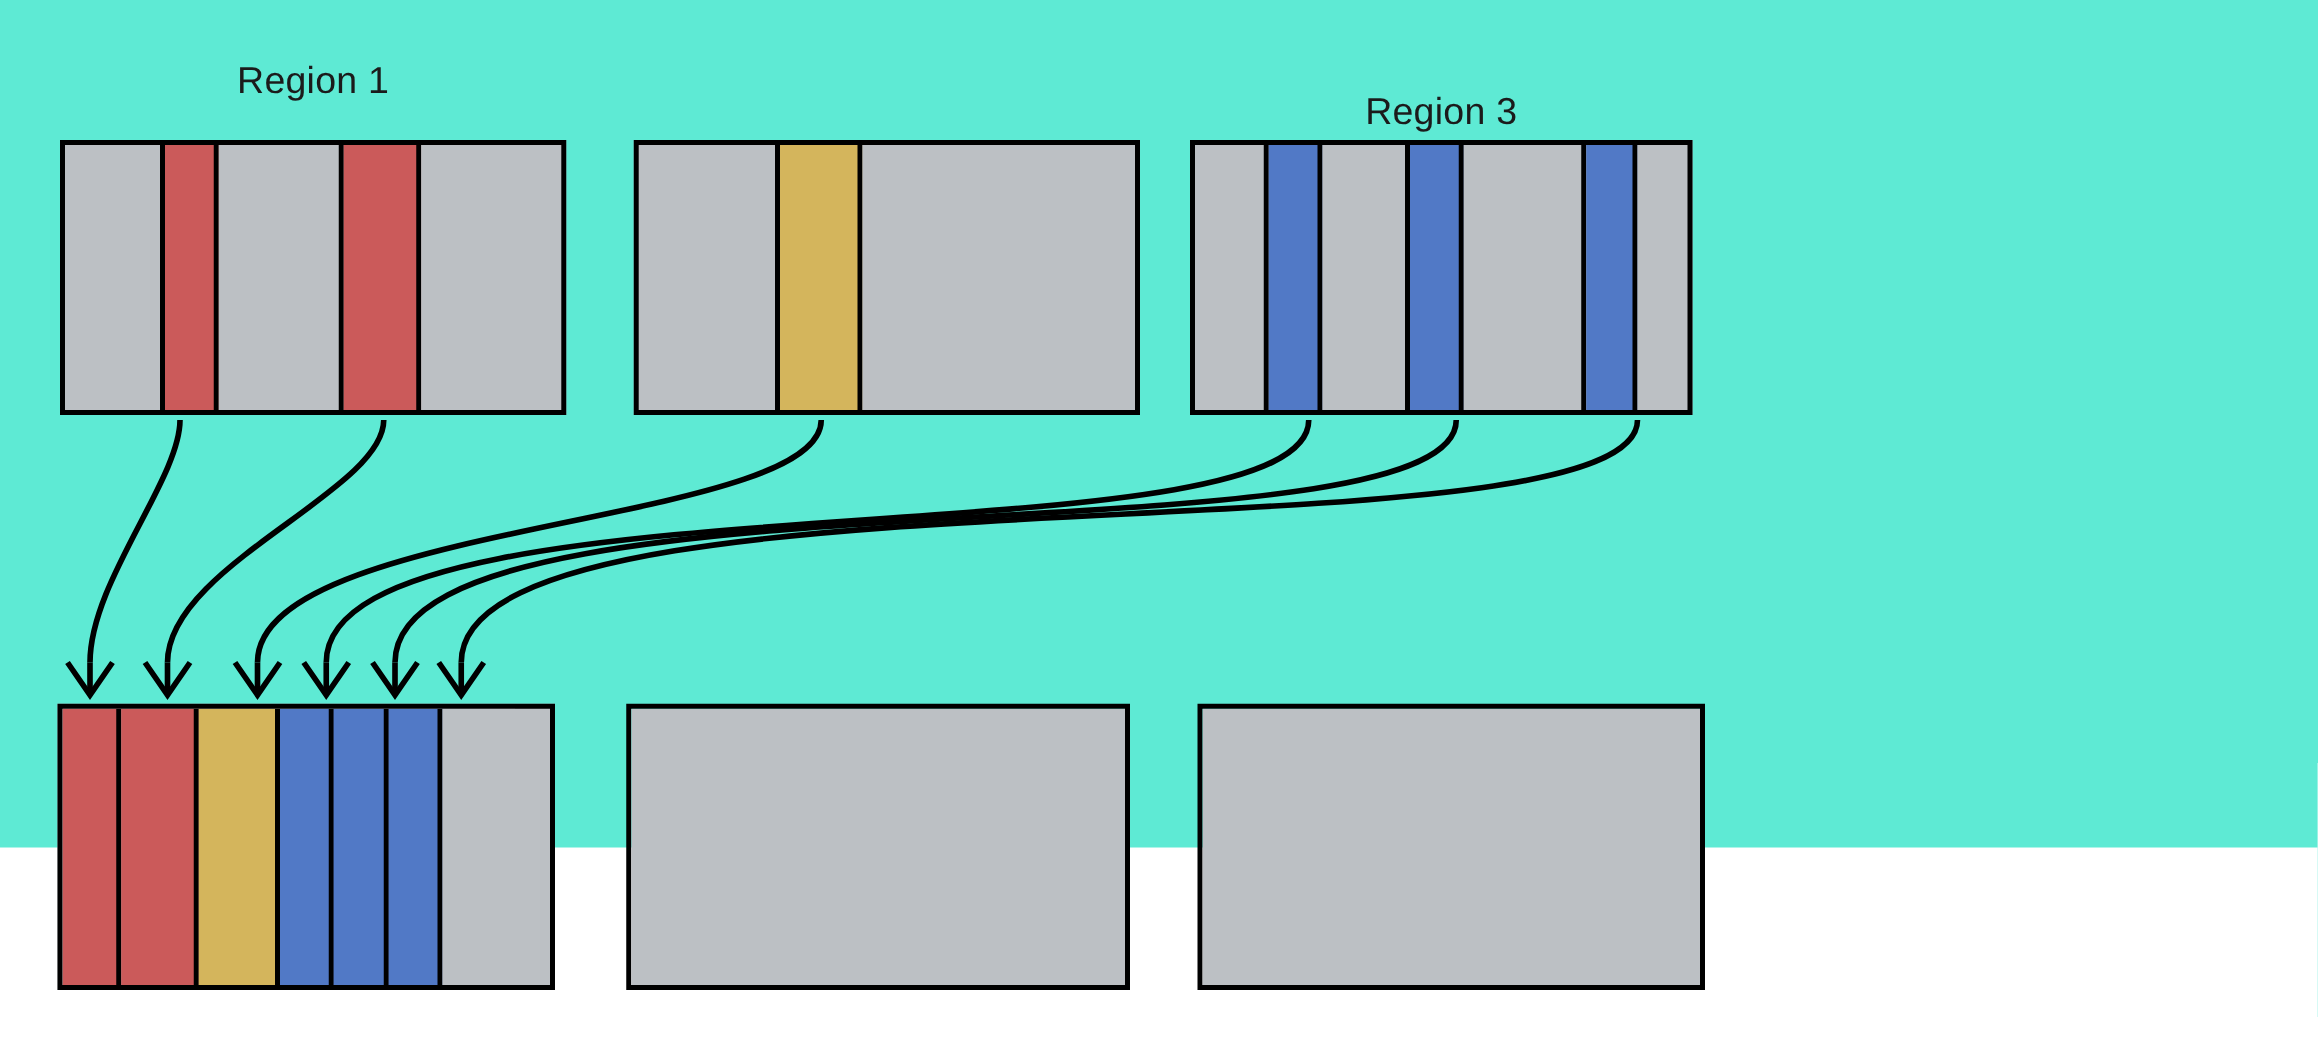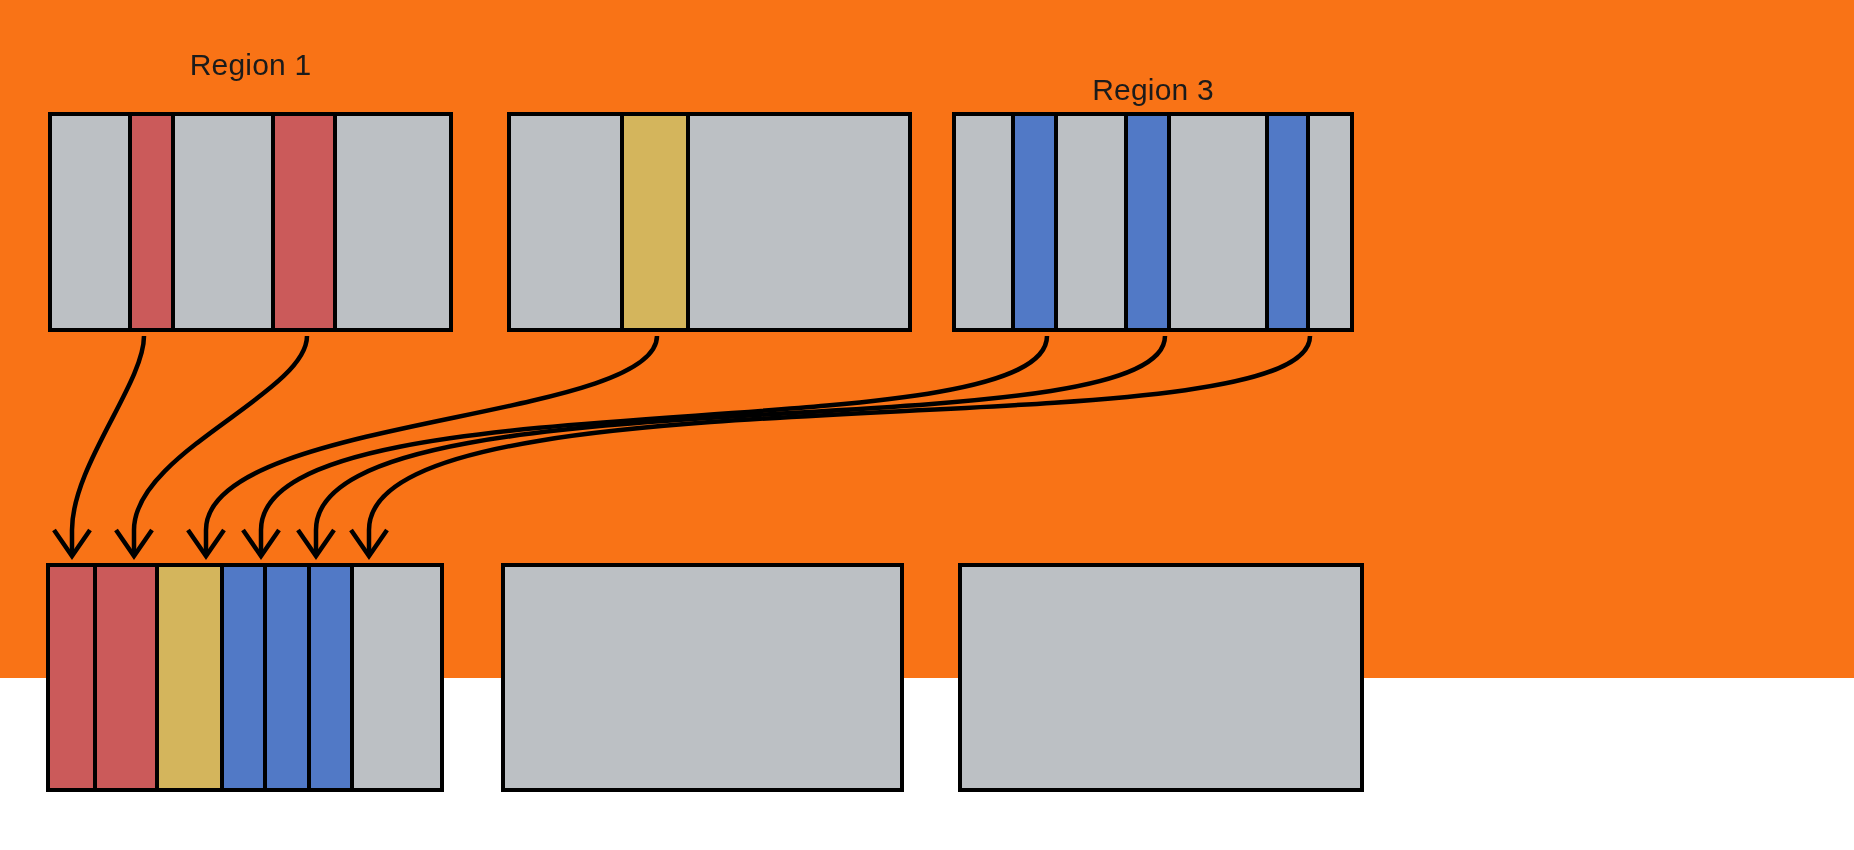--- a/index.html
+++ b/index.html
@@ -11,21 +11,21 @@
   body {
     width: 1854px;
     height: 850px;
     font-family: "Liberation Sans", "DejaVu Sans", sans-serif;
     overflow: hidden;
   }
   #stage {
     position: relative;
     width: 1854px;
     height: 678px;
-    background: #f97316;
+    background: #5eead4;
   }
 
   
   .region-title {
     position: absolute;
     text-align: center;
     font-size: 30px;
     line-height: 34px;
     color: #1b1b1b;
     font-family: "Liberation Sans", "DejaVu Sans", sans-serif;

